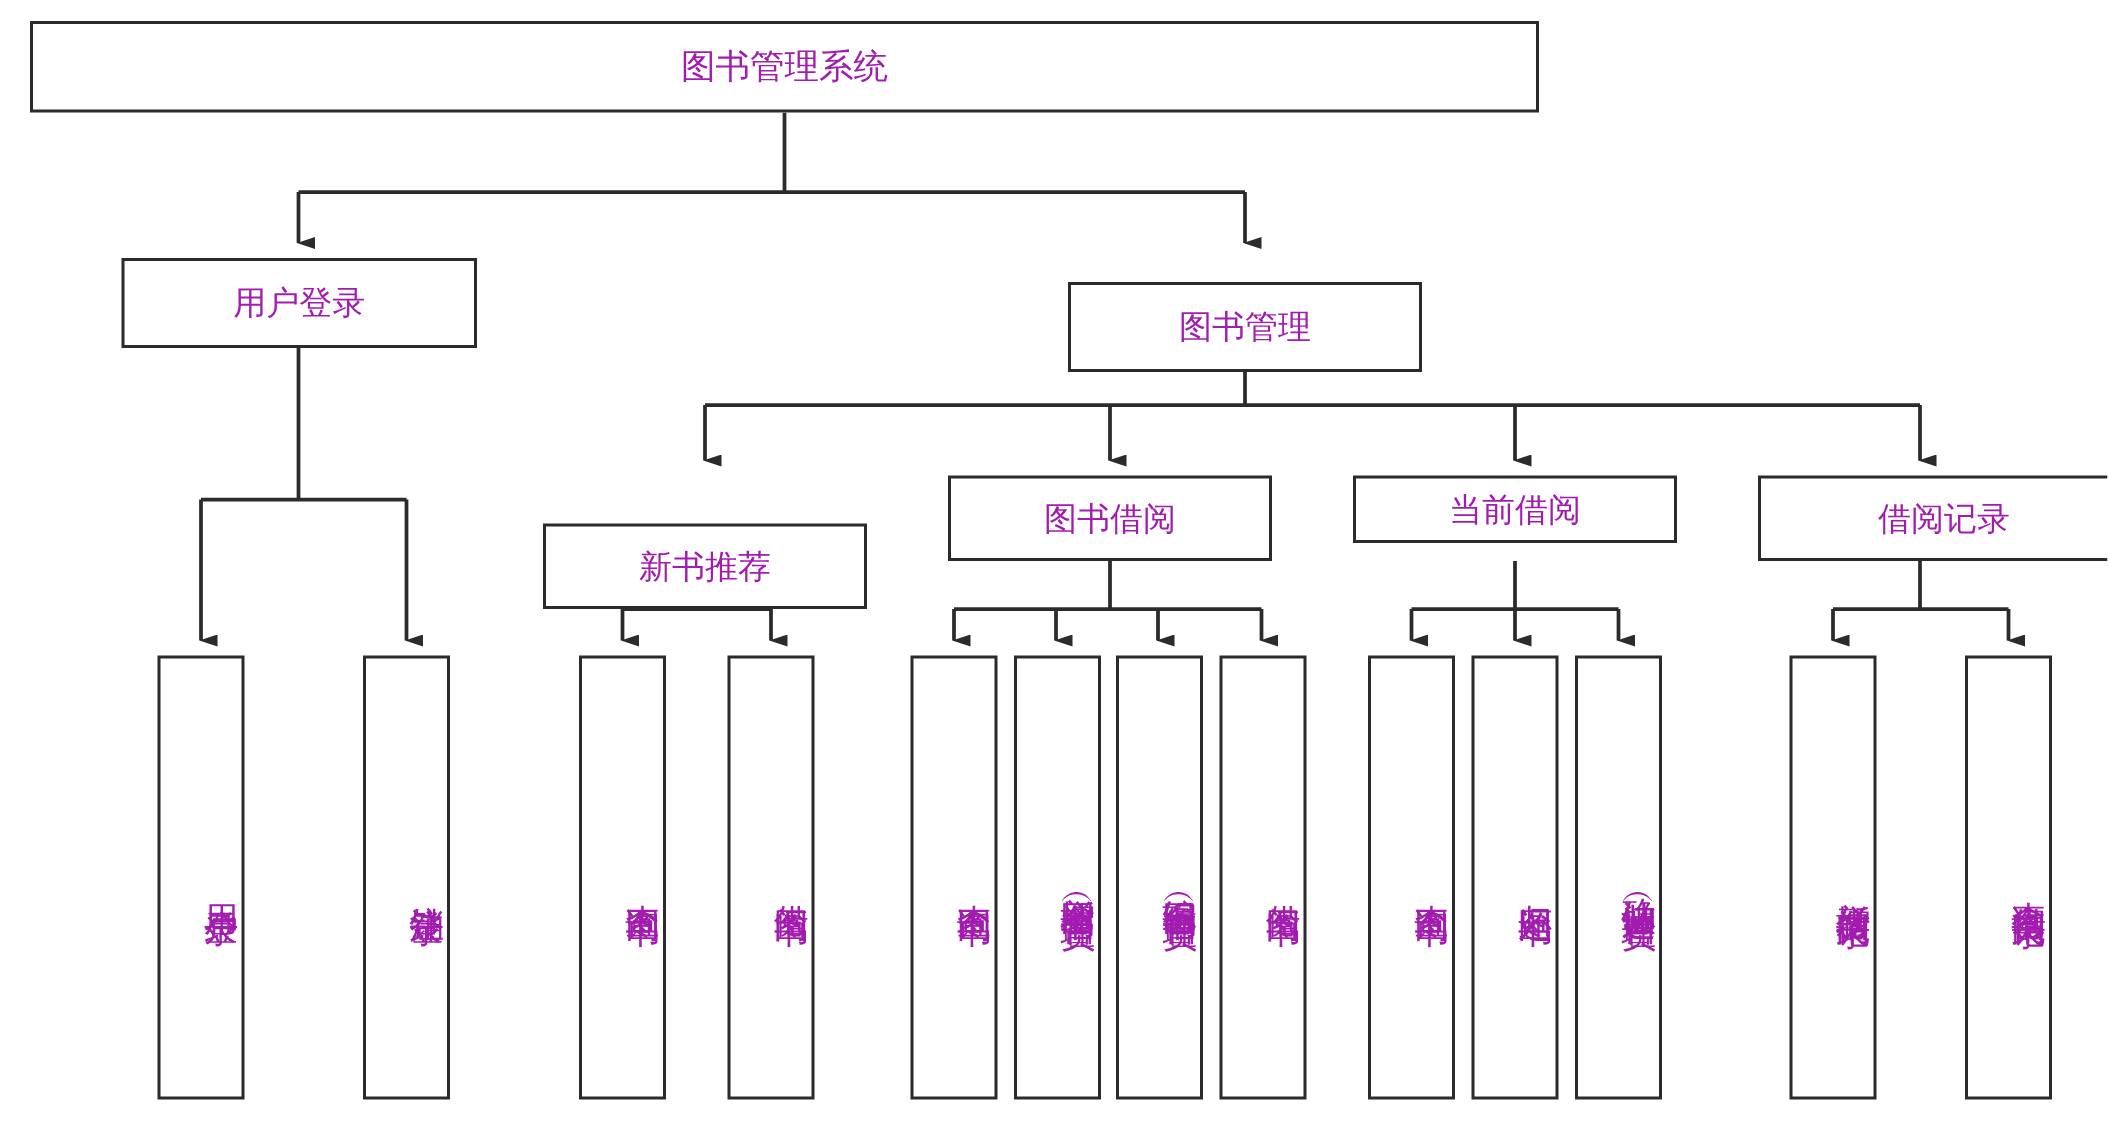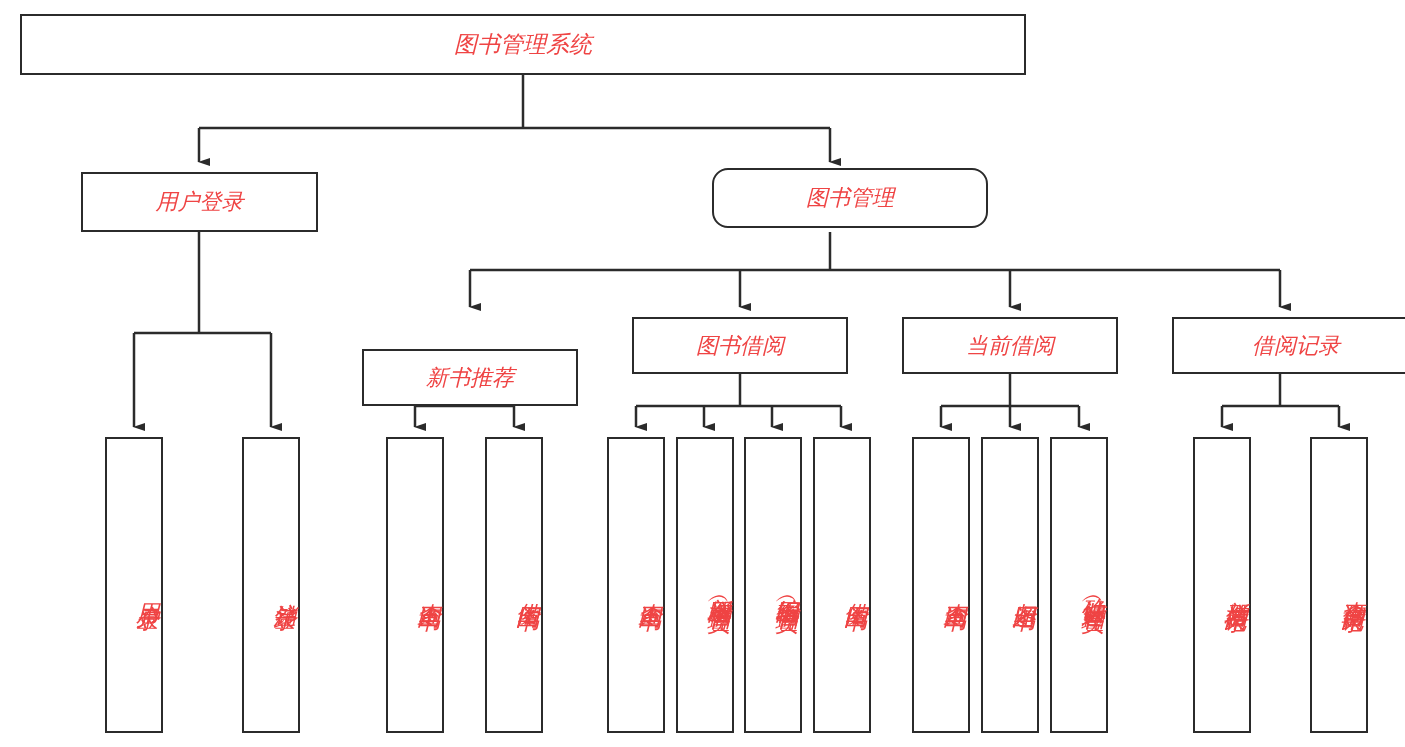--- a/index.html
+++ b/index.html
@@ -26,24 +26,23 @@
     pointer-events: none;
   }
   .node {
     position: absolute;
     box-sizing: border-box;
     background: #ffffff;
     border: 2px solid #2b2b2b;
     display: flex;
     align-items: center;
     justify-content: center;
-    color: #ef4444;
+    color: #a21caf;
     line-height: 1.18;
     text-align: center;
-    font-style: italic;
   }
   .node.root {
     font-size: 23px;
   }
   .node.lvl2 {
     font-size: 22px;
   }
   .node.lvl3 {
     font-size: 22px;
   }
@@ -126,31 +125,31 @@
     </g>
   </svg>
 
   <div class="node root" style="left:20px; top:14px; width:1006px; height:61px;">
     <span class="lbl">图书管理系统</span>
   </div>
 
   <div class="node lvl2" style="left:81px; top:172px; width:237px; height:60px;">
     <span class="lbl">用户登录</span>
   </div>
-  <div class="node lvl2" style="left:712px; top:168px; width:276px; height:60px;border-radius:16px;">
+  <div class="node lvl2" style="left:712px; top:188px; width:236px; height:60px;">
     <span class="lbl">图书管理</span>
   </div>
 
   <div class="node lvl3" style="left:362px; top:317px; width:216px; height:57px;margin-top:32px;">
     <span class="lbl">新书推荐</span>
   </div>
   <div class="node lvl3" style="left:632px; top:317px; width:216px; height:57px;text-align:right;">
     <span class="lbl">图书借阅</span>
   </div>
-  <div class="node lvl3" style="left:902px; top:317px; width:216px; height:57px;">
+  <div class="node lvl3" style="left:902px; top:317px; width:216px; height:45px;">
     <span class="lbl">当前借阅</span>
   </div>
   <div class="node lvl3" style="left:1172px; top:317px; width:248px; height:57px;">
     <span class="lbl">借阅记录</span>
   </div>
 
   <div class="node leaf" style="left:105px; top:437px; width:58px; height:296px;">
     <span class="lbl">用户登录</span>
   </div>
   <div class="node leaf" style="left:242px; top:437px; width:58px; height:296px;">

